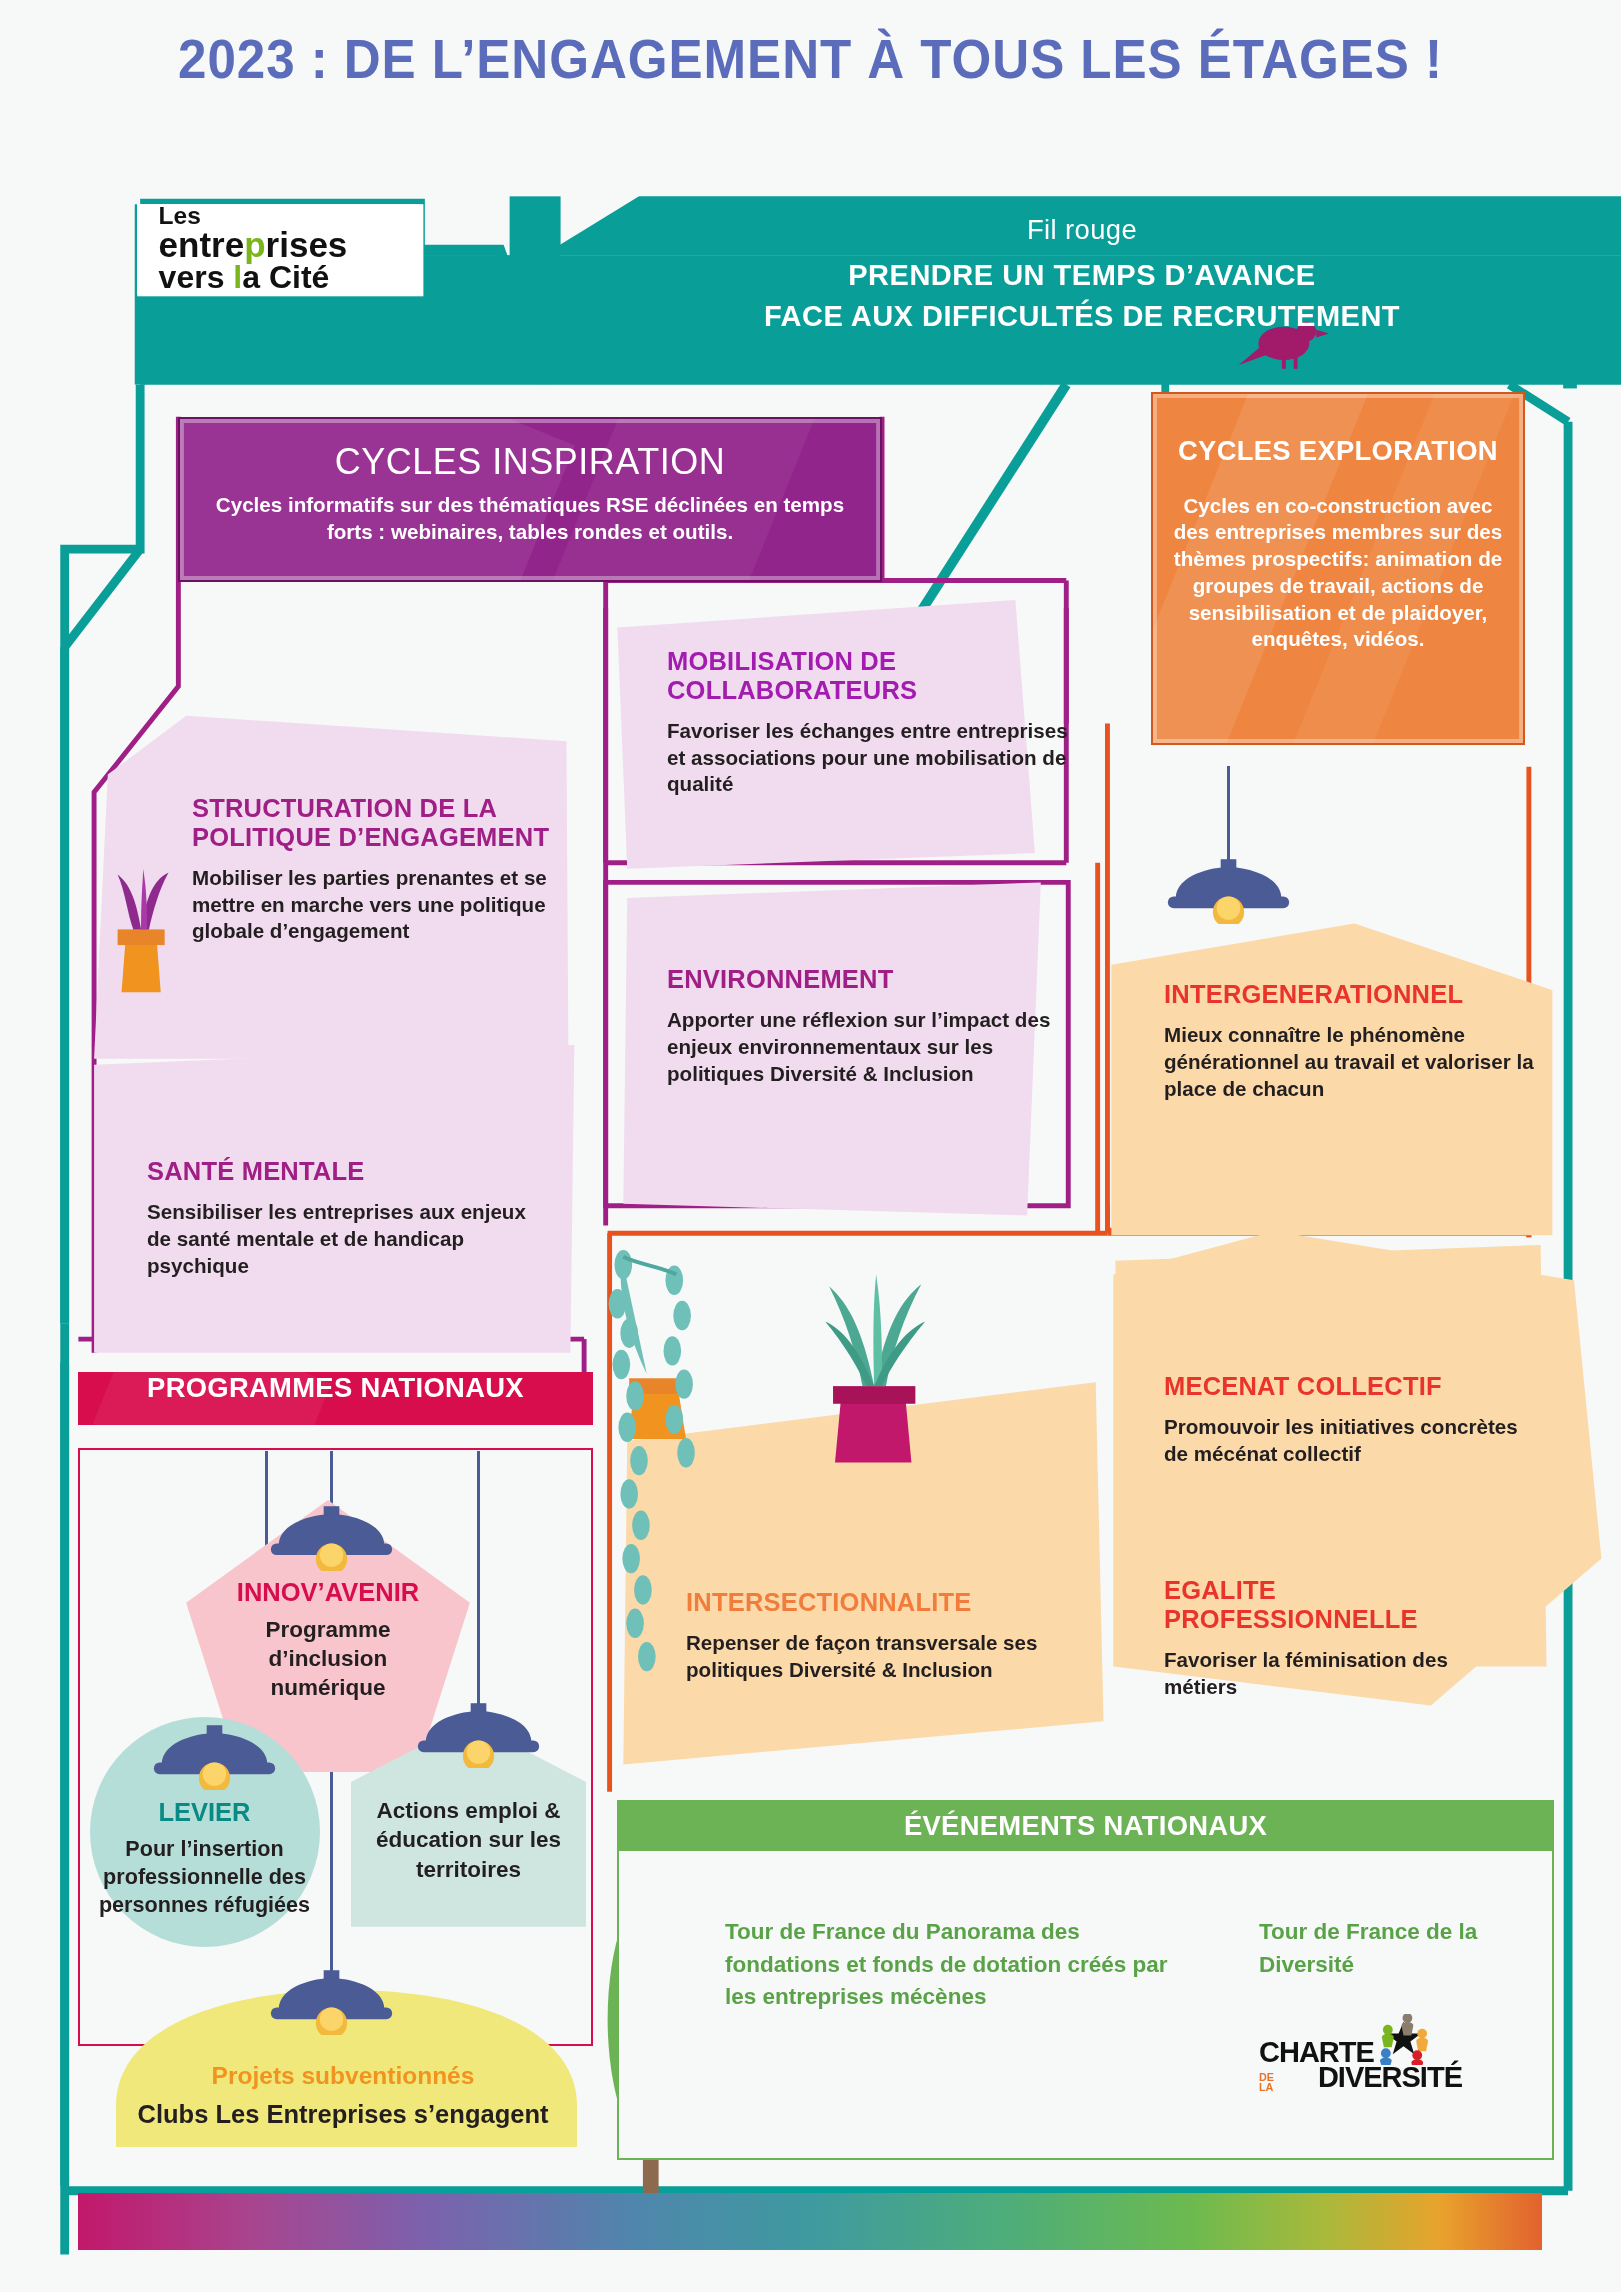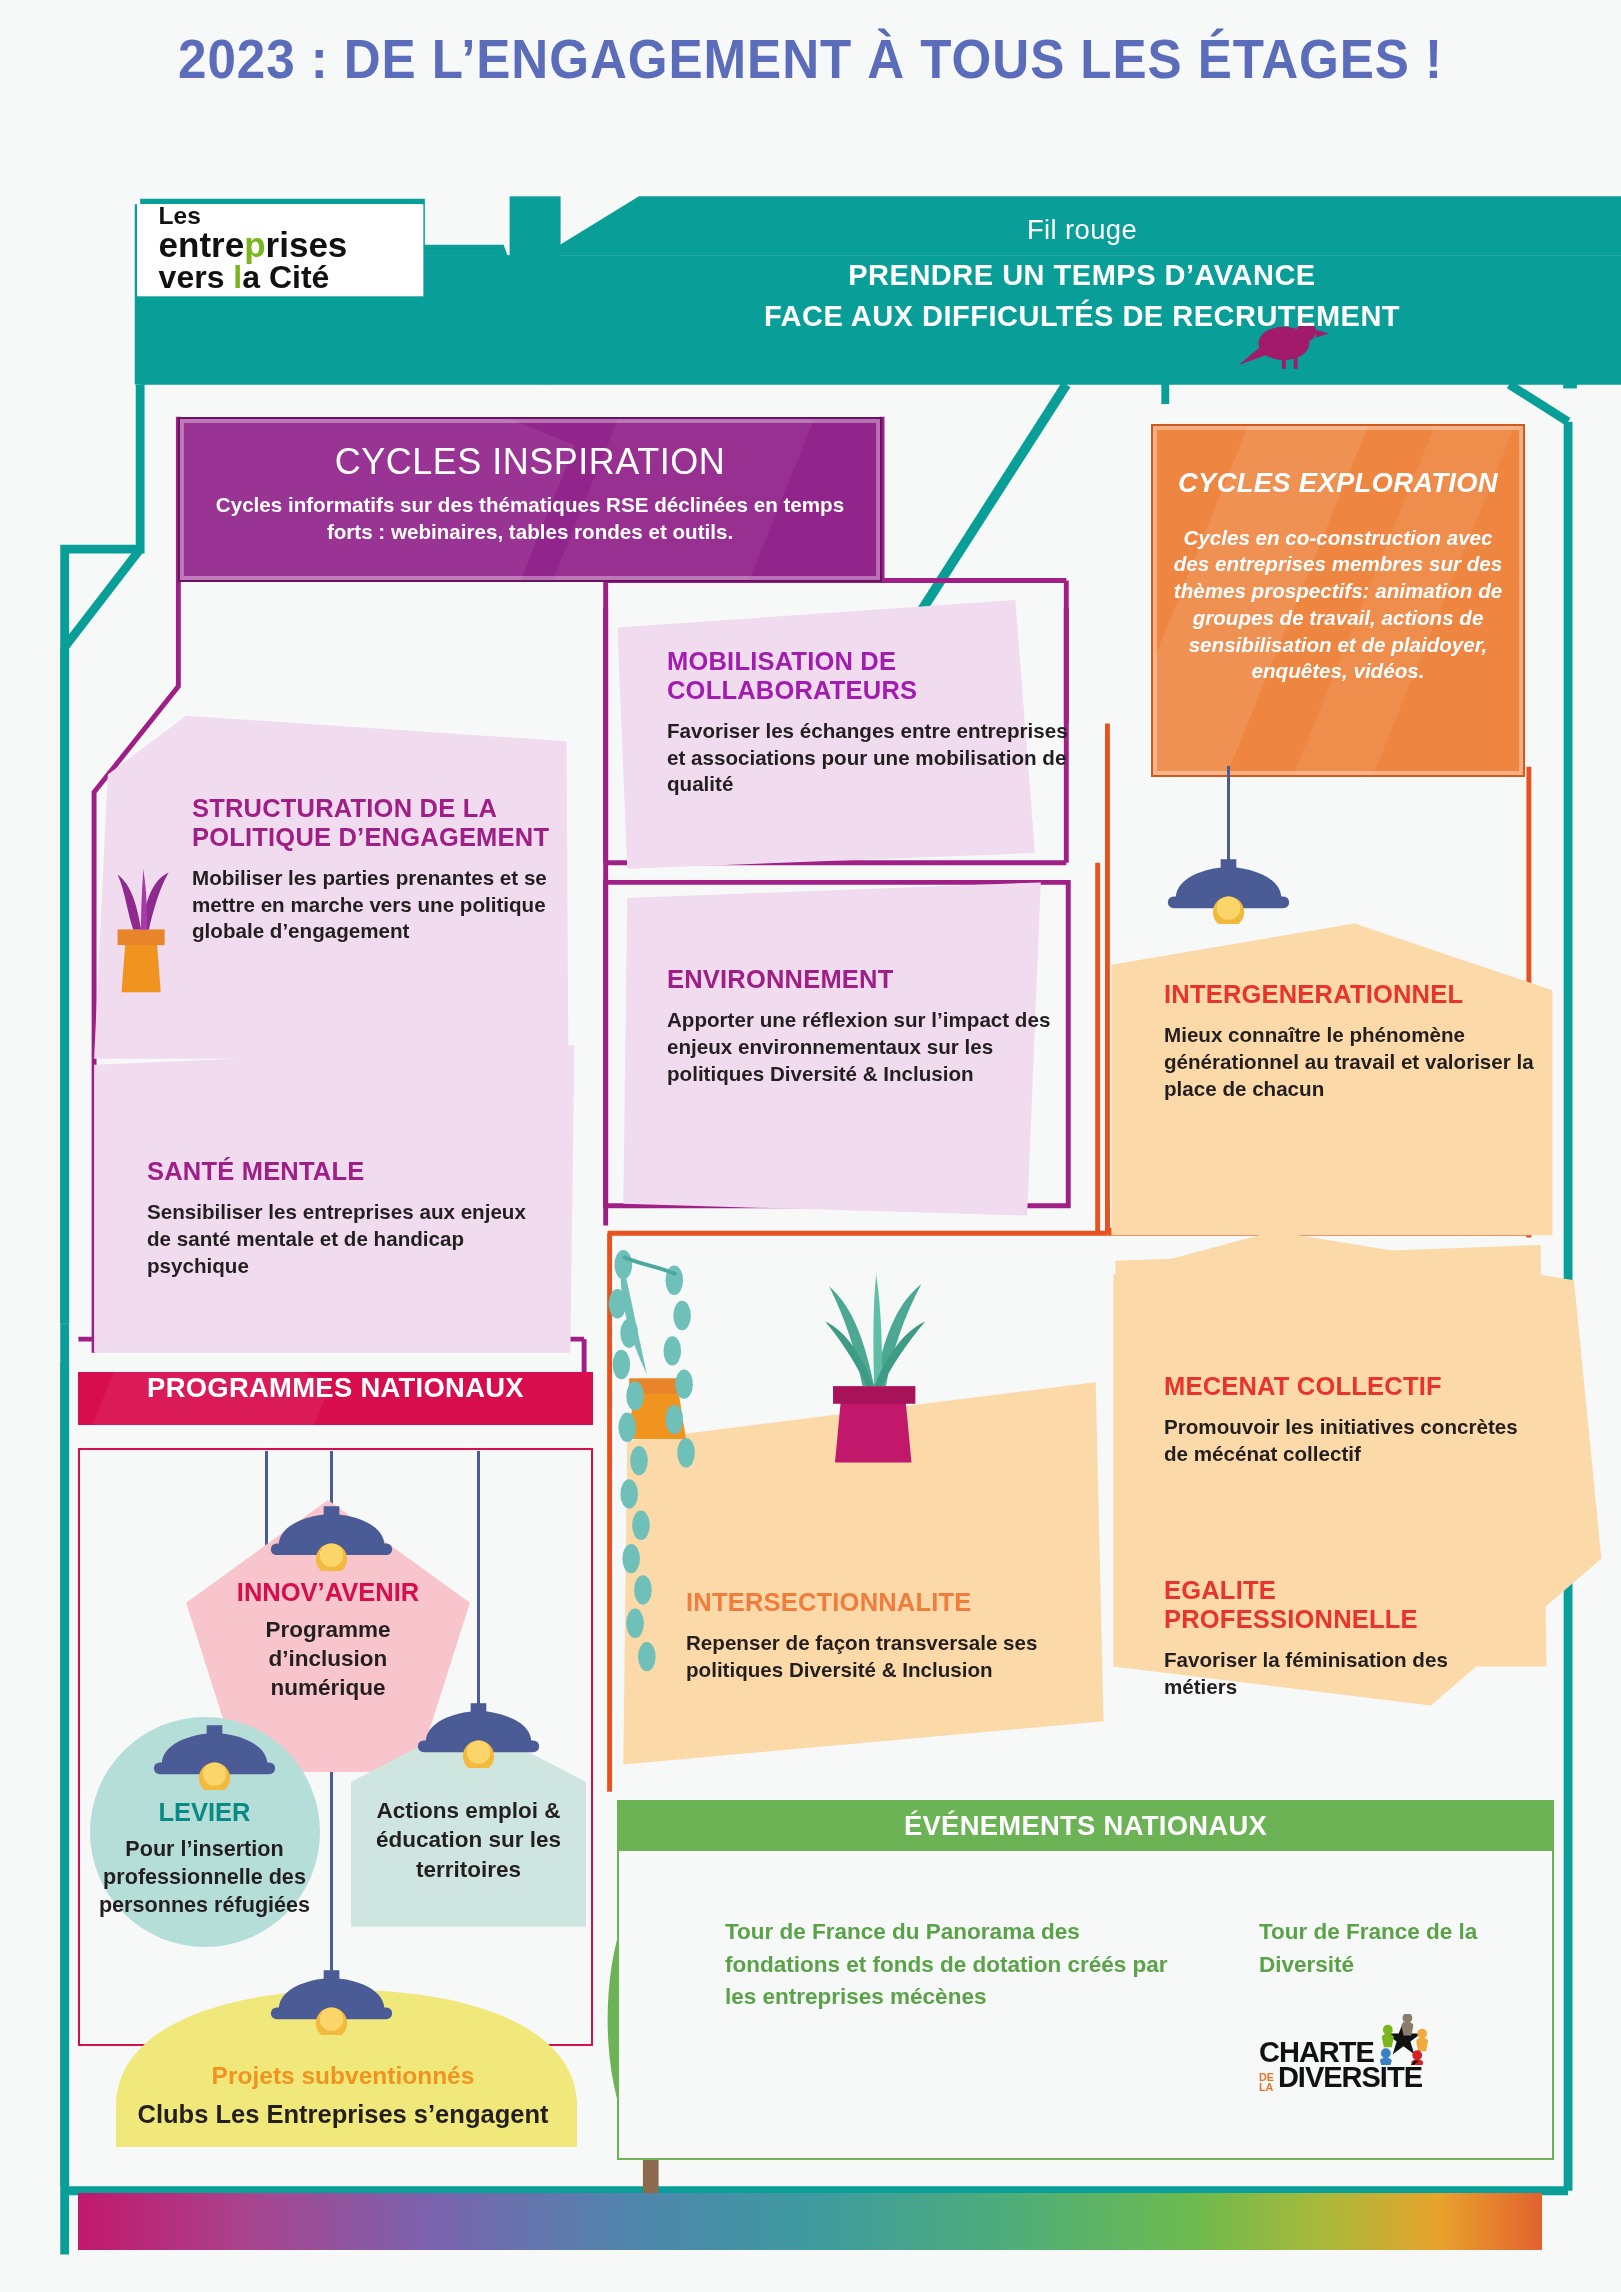--- a/index.html
+++ b/index.html
@@ -65,24 +65,24 @@
     position:relative;margin-top:21.6px;text-align:center;color:#fff;
     font-size:36px;font-weight:400;letter-spacing:0.5px;
   }
   #ci-body{
     position:relative;margin-top:9.8px;text-align:center;color:#fff;
     font-size:20.6px;line-height:1.28;font-weight:600;padding:0 25.5px;
   }
 
   
   #cycles-exploration{
-    left:1151px;top:424px;width:374px;height:353px;
+    left:1151px;top:392px;width:374px;height:353px;
     background:#ee8540;border:2.9px solid #d1591d;
     box-shadow:inset 0 0 0 3.9px rgba(255,255,255,.35);
-    box-sizing:border-box;overflow:hidden;font-style:italic;
+    box-sizing:border-box;overflow:hidden;
   }
   #cycles-exploration .sheen{
     position:absolute;left:4%;top:-40%;width:30%;height:200%;
     background:rgba(255,255,255,.10);transform:rotate(22deg);
   }
   #cycles-exploration .sheen2{
     position:absolute;left:54%;top:-40%;width:20%;height:200%;
     background:rgba(255,255,255,.07);transform:rotate(22deg);
   }
   #ce-title{
@@ -482,21 +482,21 @@
         <circle cx="30" cy="4" r="5" fill="#8b7d6b"></circle>
         <path d="M24 12 C24 7 36 7 36 12 L34 22 L26 22 Z" fill="#8b7d6b"></path>
         <circle cx="45" cy="20" r="5" fill="#f2a93b"></circle>
         <path d="M39 28 C39 23 51 23 51 28 L49 38 L41 38 Z" fill="#f2a93b"></path>
         <circle cx="8" cy="40" r="5" fill="#3b7fc4"></circle>
         <path d="M2 48 C2 43 14 43 14 48 L12 54 L4 54 Z" fill="#3b7fc4"></path>
         <circle cx="40" cy="42" r="5" fill="#d62027"></circle>
         <path d="M34 50 C34 45 46 45 46 50 L44 56 L36 56 Z" fill="#d62027"></path>
       </svg>
     </div>
-    <div style="display:flex;align-items:flex-end;margin-top:-3.9px;">
+    <div style="display:flex;align-items:flex-end;margin-top:-3.9px;gap:40px;">
       <div style="margin-right:3.9px;">
         <div class="charte-dela">DE</div>
         <div class="charte-dela">LA</div>
       </div>
       <div class="charte-l2">DIVERSITÉ</div>
     </div>
   </div>
 
   <div class="abs" id="rainbow"></div>
 

